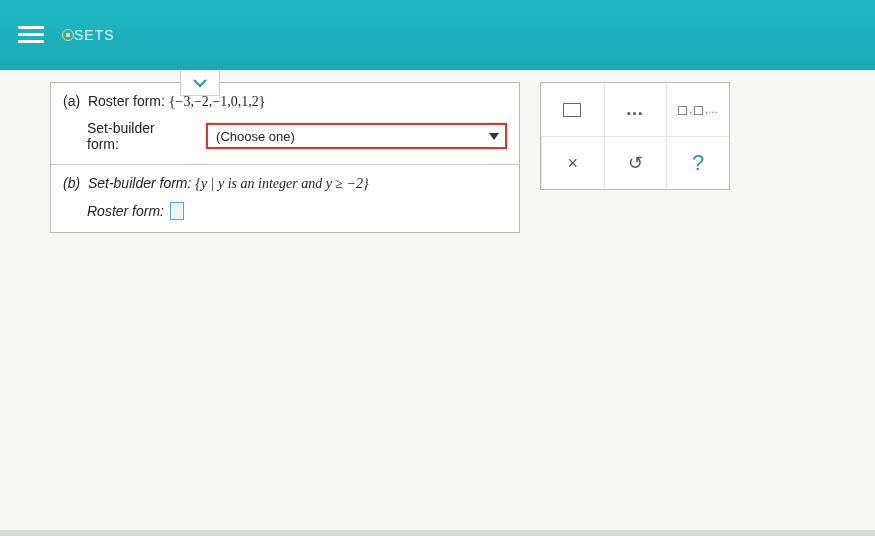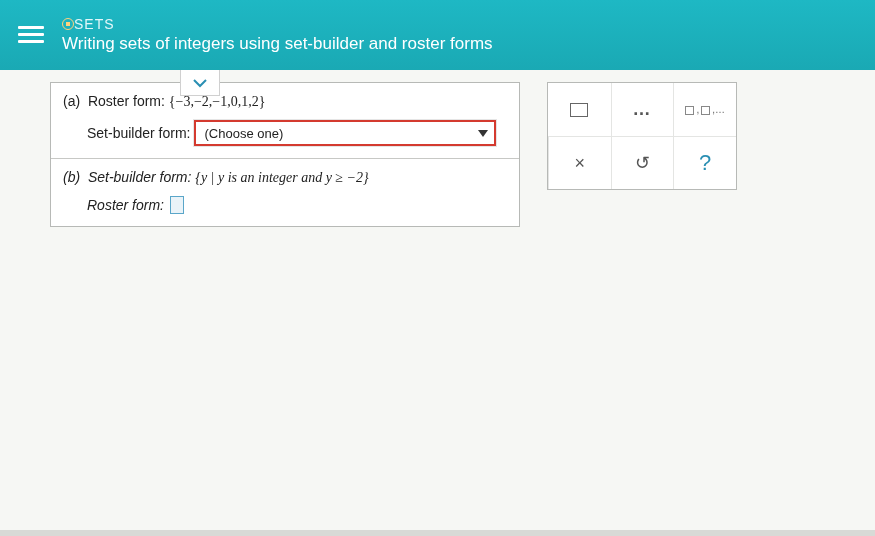--- a/index.html
+++ b/index.html
@@ -82,21 +82,21 @@
       padding: 42px 50px 16px 50px;
       font-size: 15px;
       color: #2a2c2e;
       line-height: 1.6;
     }
     .set-underline {
       border-bottom: 1px dashed #666;
     }
     .main-row {
       display: flex;
-      gap: 27px;
+      gap: 20px;
       padding: 0 50px;
     }
     .question-box {
       border: 1px solid #b7b9b6;
       background: #fff;
       width: 470px;
     }
     .part {
       border-bottom: 1px solid #c7c8c5;
       padding: 10px 12px 12px 12px;
@@ -117,21 +117,21 @@
       align-items: center;
     }
     .dropdown {
       border: 2px solid #d43a2f;
       background: #fff;
       height: 26px;
       display: inline-flex;
       align-items: center;
       justify-content: space-between;
       padding: 0 6px 0 8px;
-      margin-left: 4px;
+      margin-left: 16px;
       width: 302px;
       cursor: pointer;
       font-size: 13px;
       box-shadow: 0 0 0 1px rgba(0,0,0,0.1);
     }
     .dropdown-caret {
       width: 0; height: 0;
       border-left: 5px solid transparent;
       border-right: 5px solid transparent;
       border-top: 7px solid #333;
@@ -185,21 +185,20 @@
 
 <div class="header">
   <div class="menu-icon">
       <span></span>
     </div>
   <div class="header-texts">
     <div class="header-top">
       <span class="gear-icon"></span>
       <span>SETS</span>
     </div>
-    <div class="header-title">Writing sets of integers using set-builder and roster forms</div>
   </div>
 </div>
 
 <div class="content">
   <div class="expand-tab">
     <svg viewBox="0 0 14 10">
       <path d="M1 2 L7 8 L13 2" fill="none" stroke="#2a8fb3" stroke-width="2"></path>
     </svg>
   </div>
 

